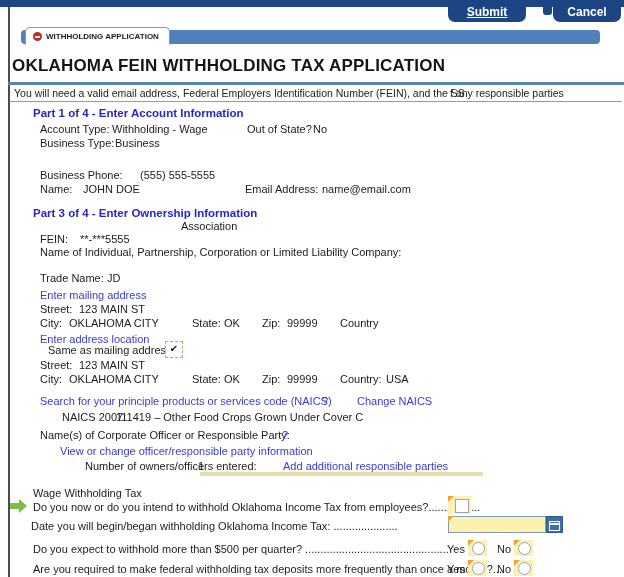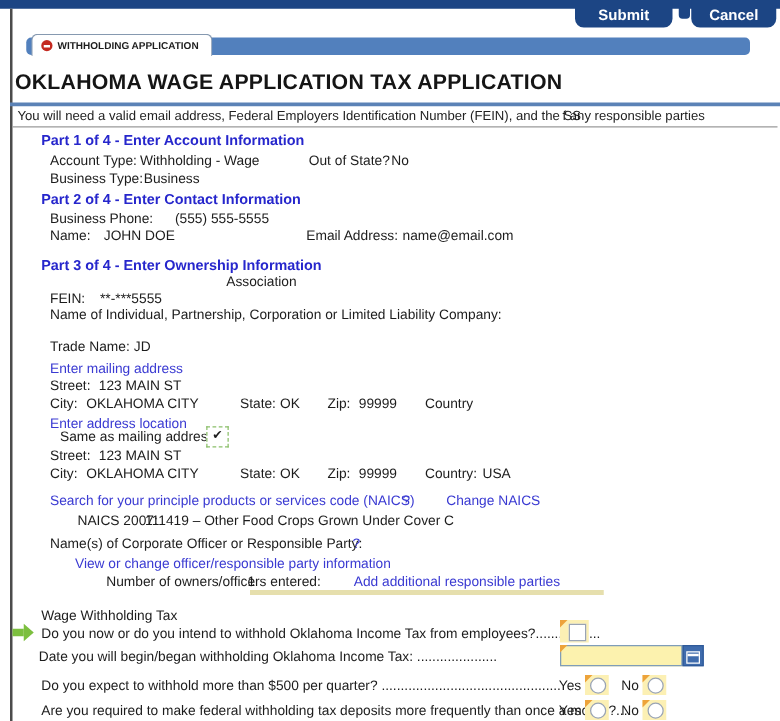--- a/index.html
+++ b/index.html
@@ -48,55 +48,52 @@
   .arrow{position:absolute;left:10px;top:499px;width:18px;height:14px;}
   .arrow .shaft{position:absolute;left:0;top:4px;width:9px;height:6px;background:#7cbf3f;}
   .arrow .head{position:absolute;left:9px;top:0;width:0;height:0;border-top:7px solid transparent;
                border-bottom:7px solid transparent;border-left:8px solid #7cbf3f;}
 </style>
 </head>
 <body>
 
 <div class="screen">
   <div class="topbar"></div>
-  <button class="tbtn" style="left:460px;width:78px;">Submit</button>
+  <button class="tbtn" style="left:448px;width:78px;text-decoration:underline;">Submit</button>
   <div class="notch"></div>
   <button class="tbtn" style="left:553px;width:68px;">Cancel</button>
   <div class="left-edge"></div>
 
   <div class="tabstrip"></div>
   <div class="tab">
     <span class="tab-ico"></span>
     <span>WITHHOLDING APPLICATION</span>
   </div>
 
-  <div class="title">OKLAHOMA WAGE APPLICATION TAX APPLICATION</div>
+  <div class="title">OKLAHOMA FEIN WITHHOLDING TAX APPLICATION</div>
   <div class="rule"></div>
   <div class="notice">
     <span class="p" style="left:4px">You will need a valid email address, Federal Employers Identification Number (FEIN), and the SS</span>
     <span class="p" style="left:440px">f any responsible parties</span>
   </div>
 
   <div class="r" style="top:106px">
     <span class="p hd" style="left:33px">Part 1 of 4 - Enter Account Information</span>
   </div>
   <div class="r" style="top:122px">
     <span class="p b" style="left:40px">Account Type:</span>
     <span class="p" style="left:112px">Withholding - Wage</span>
     <span class="p b" style="left:247px">Out of State?</span>
     <span class="p" style="left:313px">No</span>
   </div>
   <div class="r" style="top:136px">
     <span class="p b" style="left:40px">Business Type:</span>
     <span class="p" style="left:115px">Business</span>
   </div>
 
-  <div class="r" style="top:153px">
-    <span class="p hd" style="left:33px">Part 2 of 4 - Enter Contact Information</span>
-  </div>
   <div class="r" style="top:168px">
     <span class="p b" style="left:40px">Business Phone:</span>
     <span class="p" style="left:140px">(555) 555-5555</span>
   </div>
   <div class="r" style="top:182px">
     <span class="p b" style="left:40px">Name:</span>
     <span class="p" style="left:83px">JOHN DOE</span>
     <span class="p b" style="left:245px">Email Address:</span>
     <span class="p" style="left:322px">name@email.com</span>
   </div>

